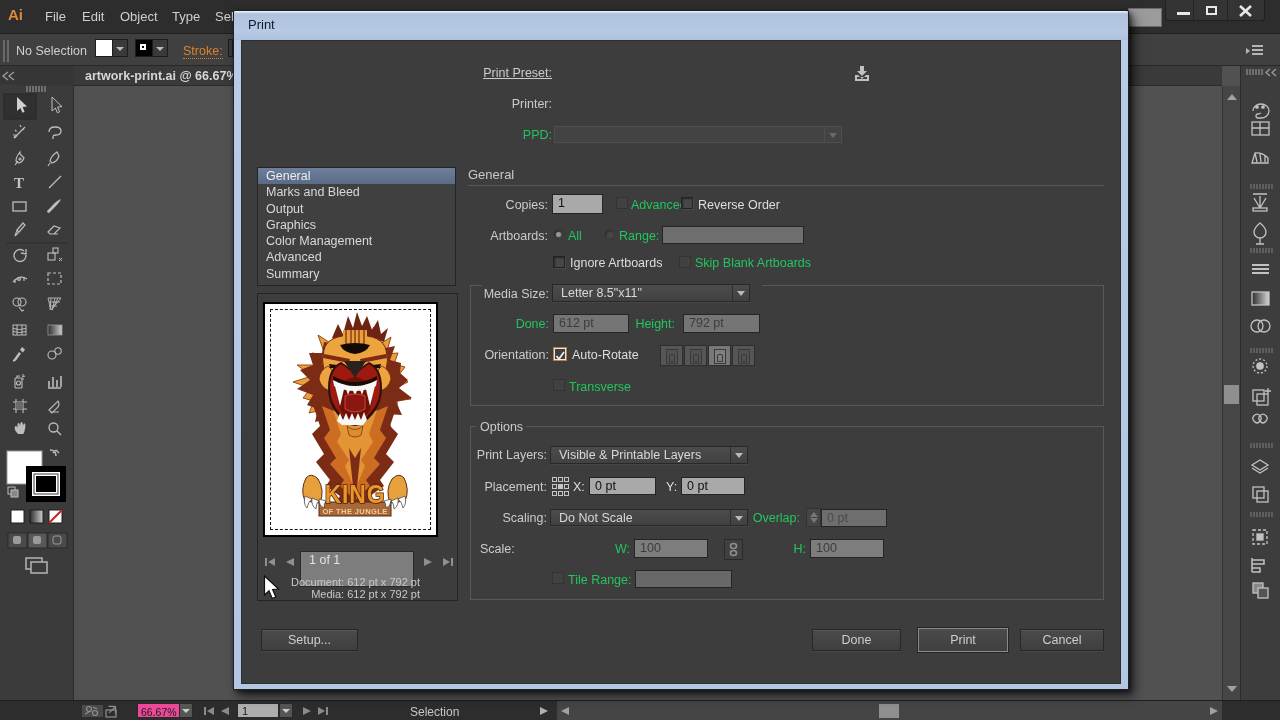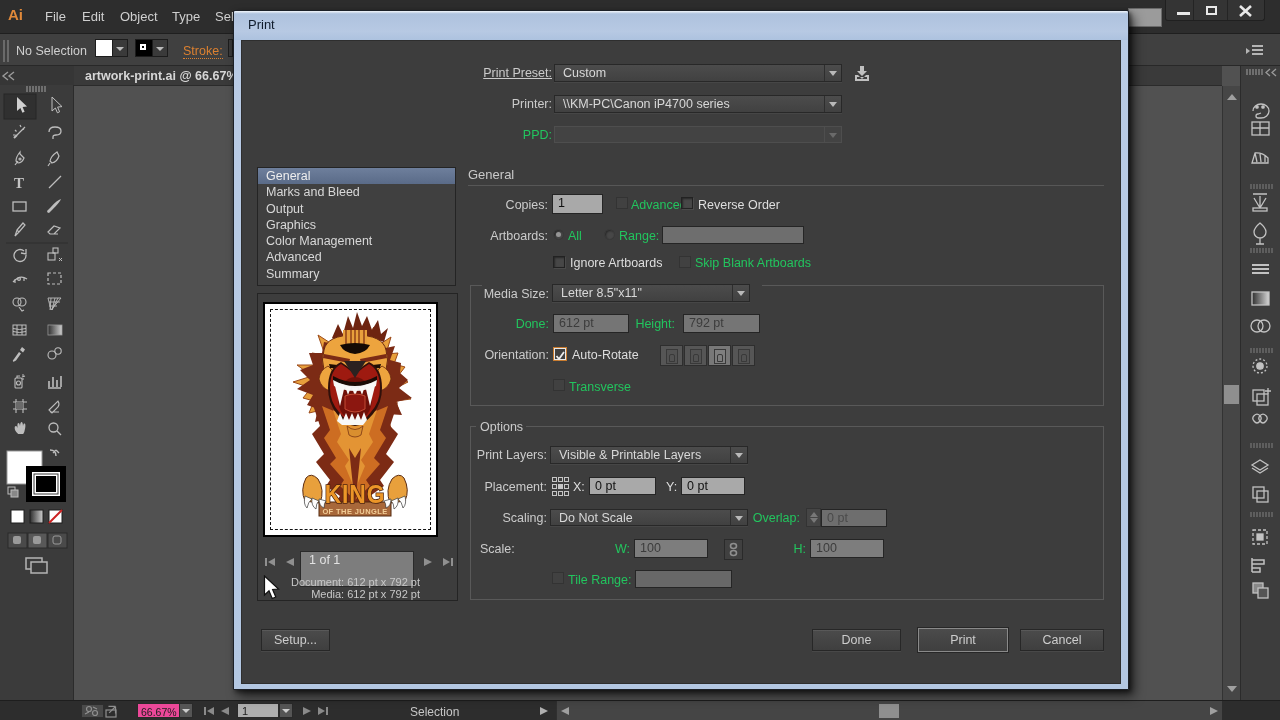--- a/index.html
+++ b/index.html
@@ -442,33 +442,25 @@
   </div>
   <svg class="abs" style="left:263px;top:575px;z-index:50;" width="17" height="26" viewBox="0 0 17 26">
     <path d="M1.5,1 L1.5,20 L6,15.8 L9.2,23.5 L12.8,22 L9.6,14.5 L15.5,14 Z" fill="#fff" stroke="#111" stroke-width="1.2"></path>
   </svg>
   <div id="dialog" class="abs">
     <div id="dlgtitlebar"></div>
     <div id="dlgtitle">Print</div>
     <div id="dlgbody">
 
     <div class="lbl lblr" style="left:190px;top:25px;width:120px;text-decoration:underline;">Print Preset:</div>
-    <div class="dd" style="left:312px;top:23px;width:288px;height:18px;">
-          <span class="tx">Custom</span>
-          <span class="ar"></span>
-        </div>
     <svg class="abs" style="left:611px;top:23px;" width="18" height="18" viewBox="0 0 18 18">
           <path d="M7 2 h4 v5 h3 l-5 5 -5 -5 h3 z" fill="#c0c0c0"></path>
           <path d="M2 11 h3 l4 4 4 -4 h3 v6 h-14 z M4 13 v2 h10 v-2" fill="#c0c0c0" fill-rule="evenodd"></path>
         </svg>
     <div class="lbl lblr" style="left:190px;top:56px;width:120px;">Printer:</div>
-    <div class="dd" style="left:312px;top:54px;width:288px;height:18px;">
-          <span class="tx">\\KM-PC\Canon iP4700 series</span>
-          <span class="ar"></span>
-        </div>
     <div class="lbl lblr dim" style="left:190px;top:87px;width:120px;">PPD:</div>
     <div class="dd ddim" style="left:312px;top:85px;width:288px;height:17px;">
           <span class="ar"></span>
         </div>
 
     <div class="lbl" style="left:226px;top:126px;font-size:13px;color:#c9c9c9;">General</div>
     <div class="abs" style="left:226px;top:144px;width:636px;height:1px;background:#575757;"></div>
 
     <div class="abs" id="listbox" style="left:15px;top:126px;width:199px;height:119px;background:#404040;border:1px solid #242424;">
       <div class="li lisel">General</div>
@@ -639,19 +631,19 @@
               <rect x="5.5" y="3.5" width="6" height="5" rx="3"></rect>
               <rect x="5.5" y="10.5" width="6" height="5" rx="3"></rect>
             </g>
           </svg></div>
     <div class="lbl lblr dim" style="left:444px;top:501px;width:120px;">H:</div>
     <div class="inp inpd" style="left:568px;top:498px;width:74px;height:19px;background:#7d7d7d;">100</div>
     <div class="cb cbd" style="left:310px;top:531px;"></div>
     <div class="lbl dim" style="left:326px;top:532px;">Tile Range:</div>
     <div class="inp inpd" style="left:393px;top:529px;width:97px;height:18px;background:#686868;"></div>
 
-    <div class="btn" style="left:19px;top:588px;width:69px;height:22px;padding-top:3px;">Setup...</div>
+    <div class="btn" style="left:19px;top:588px;width:97px;height:22px;padding-top:3px;">Setup...</div>
     <div class="btn" style="left:570px;top:588px;width:89px;height:22px;padding-top:3px;">Done</div>
     <div class="btn" style="left:676px;top:587px;width:90px;height:24px;padding-top:4px;border:1px solid #8a8a8a;box-shadow:0 0 0 1px #272727;">Print</div>
     <div class="btn" style="left:778px;top:588px;width:84px;height:22px;padding-top:3px;">Cancel</div>
   </div>
   </div>
 </div>
 
 </body></html>

